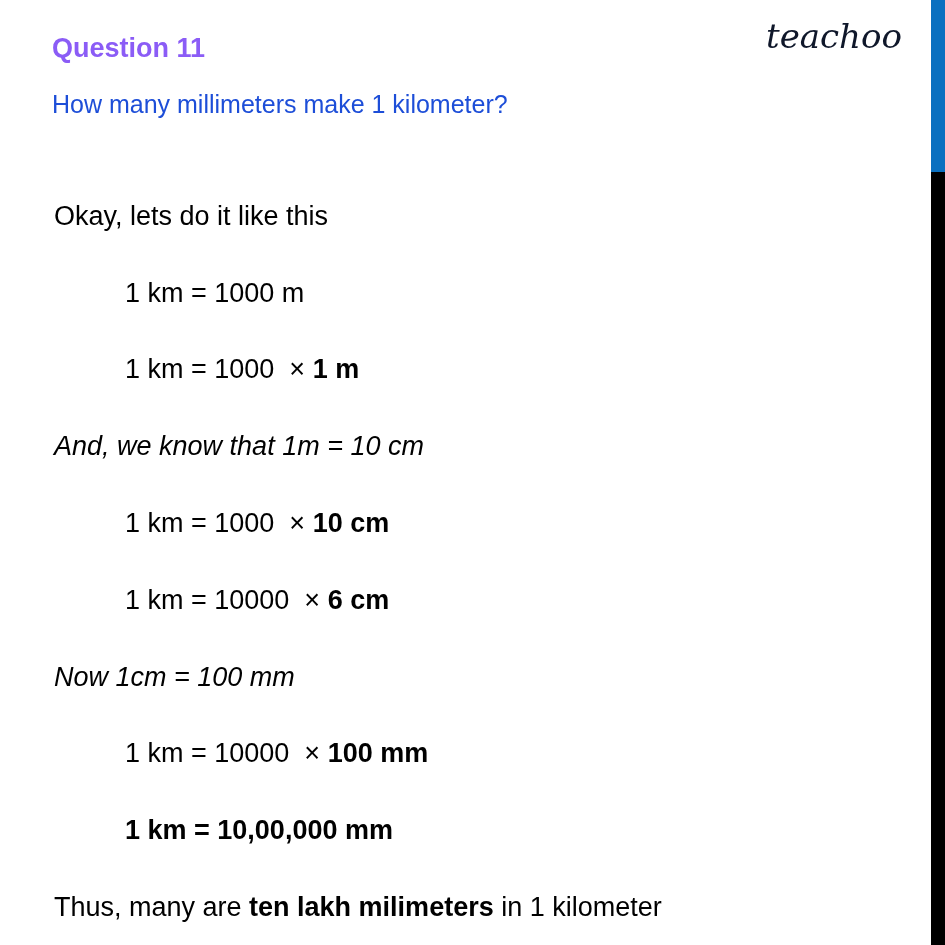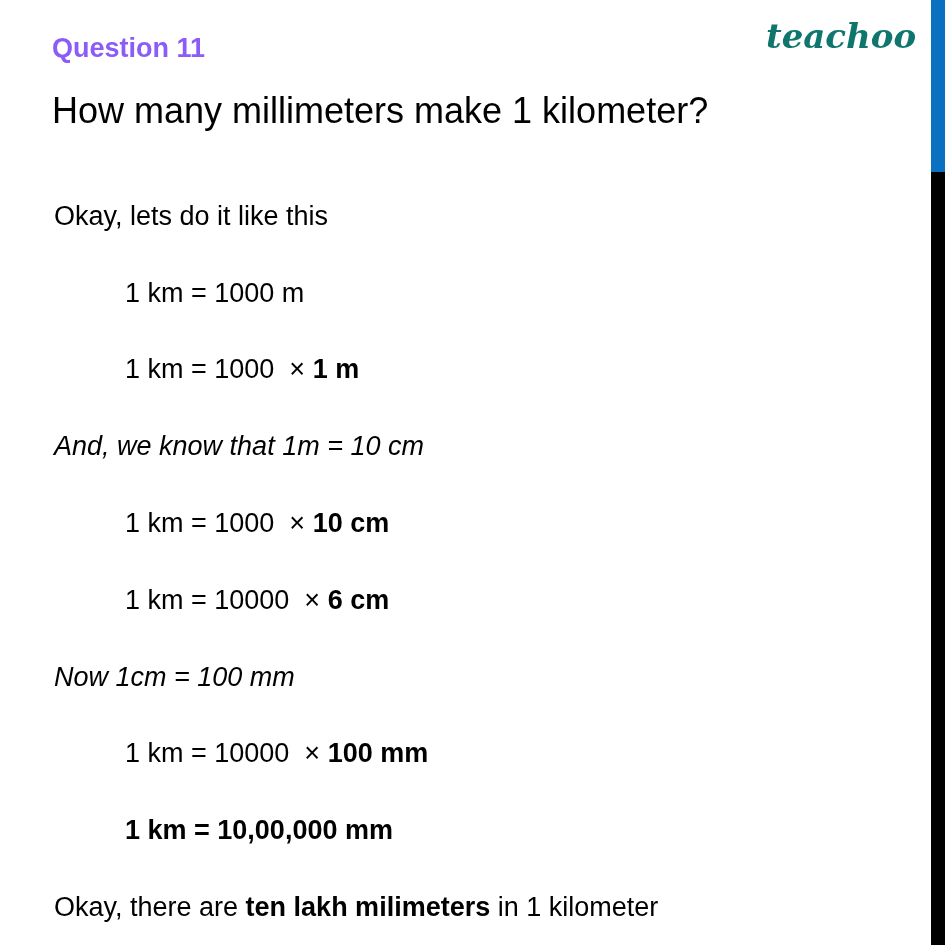--- a/index.html
+++ b/index.html
@@ -7,30 +7,30 @@
     width:945px; height:945px; position:relative; overflow:hidden;
     background:#ffffff;
     font-family:"Liberation Sans", sans-serif;
     color:#000;
   }
   .side-bar { position:absolute; right:0; top:0; width:14px; height:945px; }
   .side-bar .blue { position:absolute; top:0; left:0; width:14px; height:172px; background:#0a70c0; }
   .side-bar .black { position:absolute; top:172px; left:0; width:14px; height:773px; background:#000; }
   .logo {
     position:absolute; left:766px; top:16px;
-    font-family:"DejaVu Serif", serif; font-style:italic; font-weight:bold;
-    font-size:34px; letter-spacing:0px; color:#0f766e;
+    font-family:"DejaVu Serif", serif; font-style:italic; font-weight:normal;
+    font-size:34px; letter-spacing:0px; color:#0f172a;
   }
   .q-title {
     position:absolute; left:52px; top:33px;
     font-size:27px; font-weight:bold; color:#8b5cf6;
   }
   .q-text {
     position:absolute; left:52px; top:90px;
-    font-size:36px; color:#000000;
+    font-size:25px; color:#1d4ed8;
   }
   .line {
     position:absolute; font-size:27px; white-space:pre; color:#000;
   }
   .indent { left:125px; }
   .flush { left:54px; }
   .it { font-style:italic; }
   b { font-weight:bold;margin-top:45px; }
 </style>
 </head>
@@ -57,13 +57,13 @@
 <div class="line indent" style="top:508px"><span>1 km = 1000  × </span><b>10 cm</b></div>
 
 <div class="line indent" style="top:585px"><span>1 km = 10000  × </span><b>6 cm</b></div>
 
 <div class="line flush it" style="top:662px">Now 1cm = 100 mm</div>
 
 <div class="line indent" style="top:738px"><span>1 km = 10000  × </span><b>100 mm</b></div>
 
 <div class="line indent" style="top:815px;font-weight:bold">1 km = 10,00,000 mm</div>
 
-<div class="line flush" style="top:892px"><span>Okay, there are </span><b>ten lakh milimeters</b><span> in 1 kilometer</span></div>
+<div class="line flush" style="top:892px"><span>Thus, many are </span><b>ten lakh milimeters</b><span> in 1 kilometer</span></div>
 
 </body></html>

